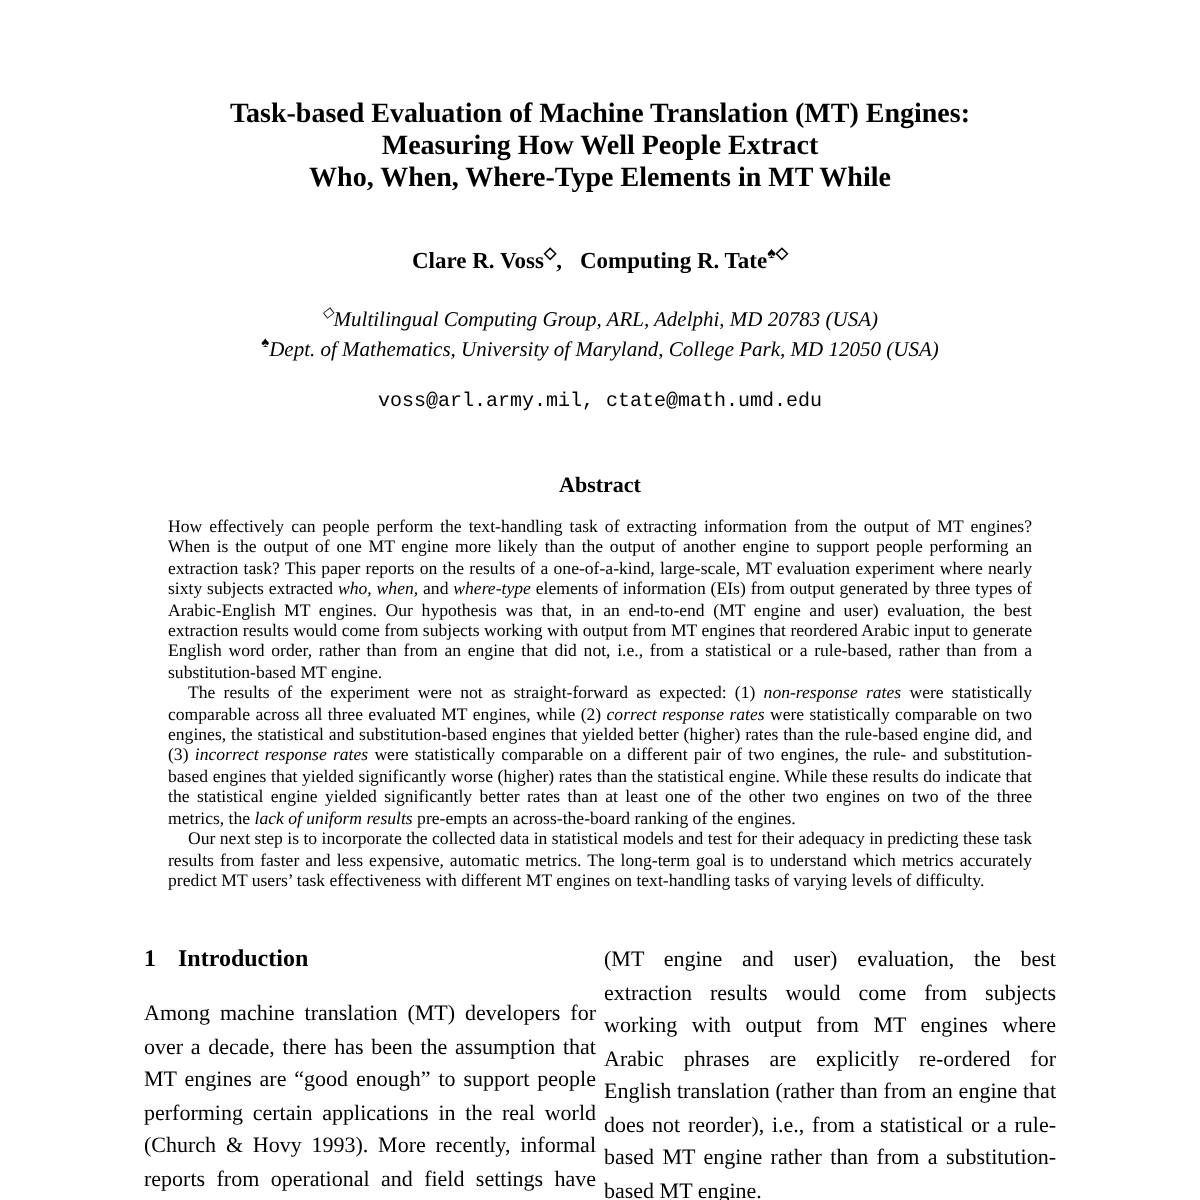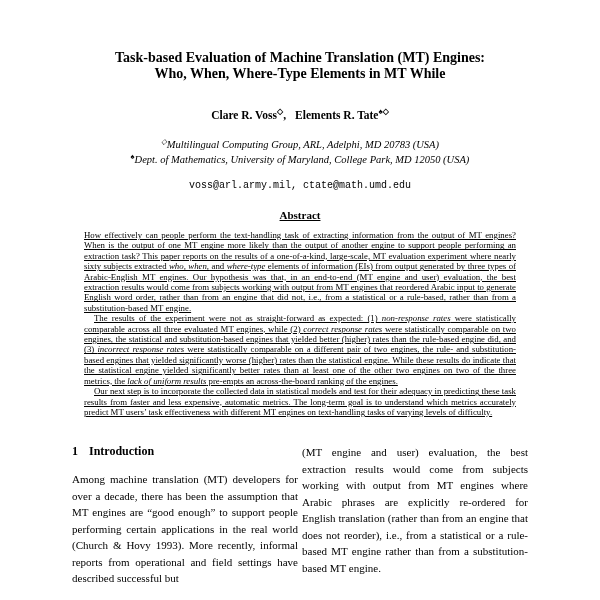--- a/index.html
+++ b/index.html
@@ -14,44 +14,45 @@
     padding: 50px 72px 0 72px;
   }
   .title { margin: 0; text-align: center; font-size: 14px; font-weight: bold; line-height: 16px; }
   .title-line { display: block; }
   .authors { text-align: center; margin-top: 26px; font-size: 11.5px; font-weight: bold; line-height: 14px; }
   .authors sup.mark { font-size: 8px; font-weight: bold; line-height: 0; }
   .a2 { margin-left: 9px; }
   .affils { margin-top: 15px; text-align: center; font-size: 10.5px; line-height: 15px; font-style: italic; }
   .affil sup.mark { font-size: 7.5px; line-height: 0; }
   .emails { margin-top: 12px; text-align: center; font-family: "Liberation Mono", monospace; font-size: 10px; line-height: 14px; }
-  .abstract { width: 432px; margin: 16px auto 0 auto; text-decoration: underline; }
+  .abstract { width: 432px; margin: 28px auto 0 auto; }
   .abstract-heading { margin: 0 0 8px 0; text-align: center; font-size: 11px; font-weight: bold; line-height: 13px; }
   .abs-p { margin: 0; font-size: 8.8px; line-height: 10.4px; text-align: justify; text-indent: 10px; }
   .abs-p.first { text-indent: 0; }
   .it { font-style: italic; }
   .columns { display: flex; gap: 4px; margin-top: 27px; }
   .col { flex: 1 1 0; min-width: 0; }
   .sec-heading { margin: 0 0 13px 0; font-size: 12px; font-weight: bold; line-height: 14px; }
   .sec-num { margin-right: 11px; }
   .body-p { margin: 0; font-size: 11px; line-height: 16.5px; text-align: justify; }
 </style>
 </head>
 <body>
 
 <div class="page">
 
   <header>
     <h1 class="title">
       <span class="title-line">Task-based Evaluation of Machine Translation (MT) Engines:</span>
+      <span class="title-line">Measuring How Well People Extract</span>
       <span class="title-line">Who, When, Where-Type Elements in MT While</span>
     </h1>
 
     <div class="authors">
-      <span>Clare R. Voss</span><sup class="mark">◇</sup><span>,</span><span class="a2">Elements R. Tate</span><sup class="mark">♠◇</sup>
+      <span>Clare R. Voss</span><sup class="mark">◇</sup><span>,</span><span class="a2">Computing R. Tate</span><sup class="mark">♠◇</sup>
     </div>
 
     <div class="affils">
       <div class="affil"><sup class="mark">◇</sup><span>Multilingual Computing Group, ARL, Adelphi, MD 20783 (USA)</span></div>
       <div class="affil"><sup class="mark">♠</sup><span>Dept. of Mathematics, University of Maryland, College Park, MD 12050 (USA)</span></div>
     </div>
 
     <div class="emails">voss@arl.army.mil, ctate@math.umd.edu</div>
   </header>
 

